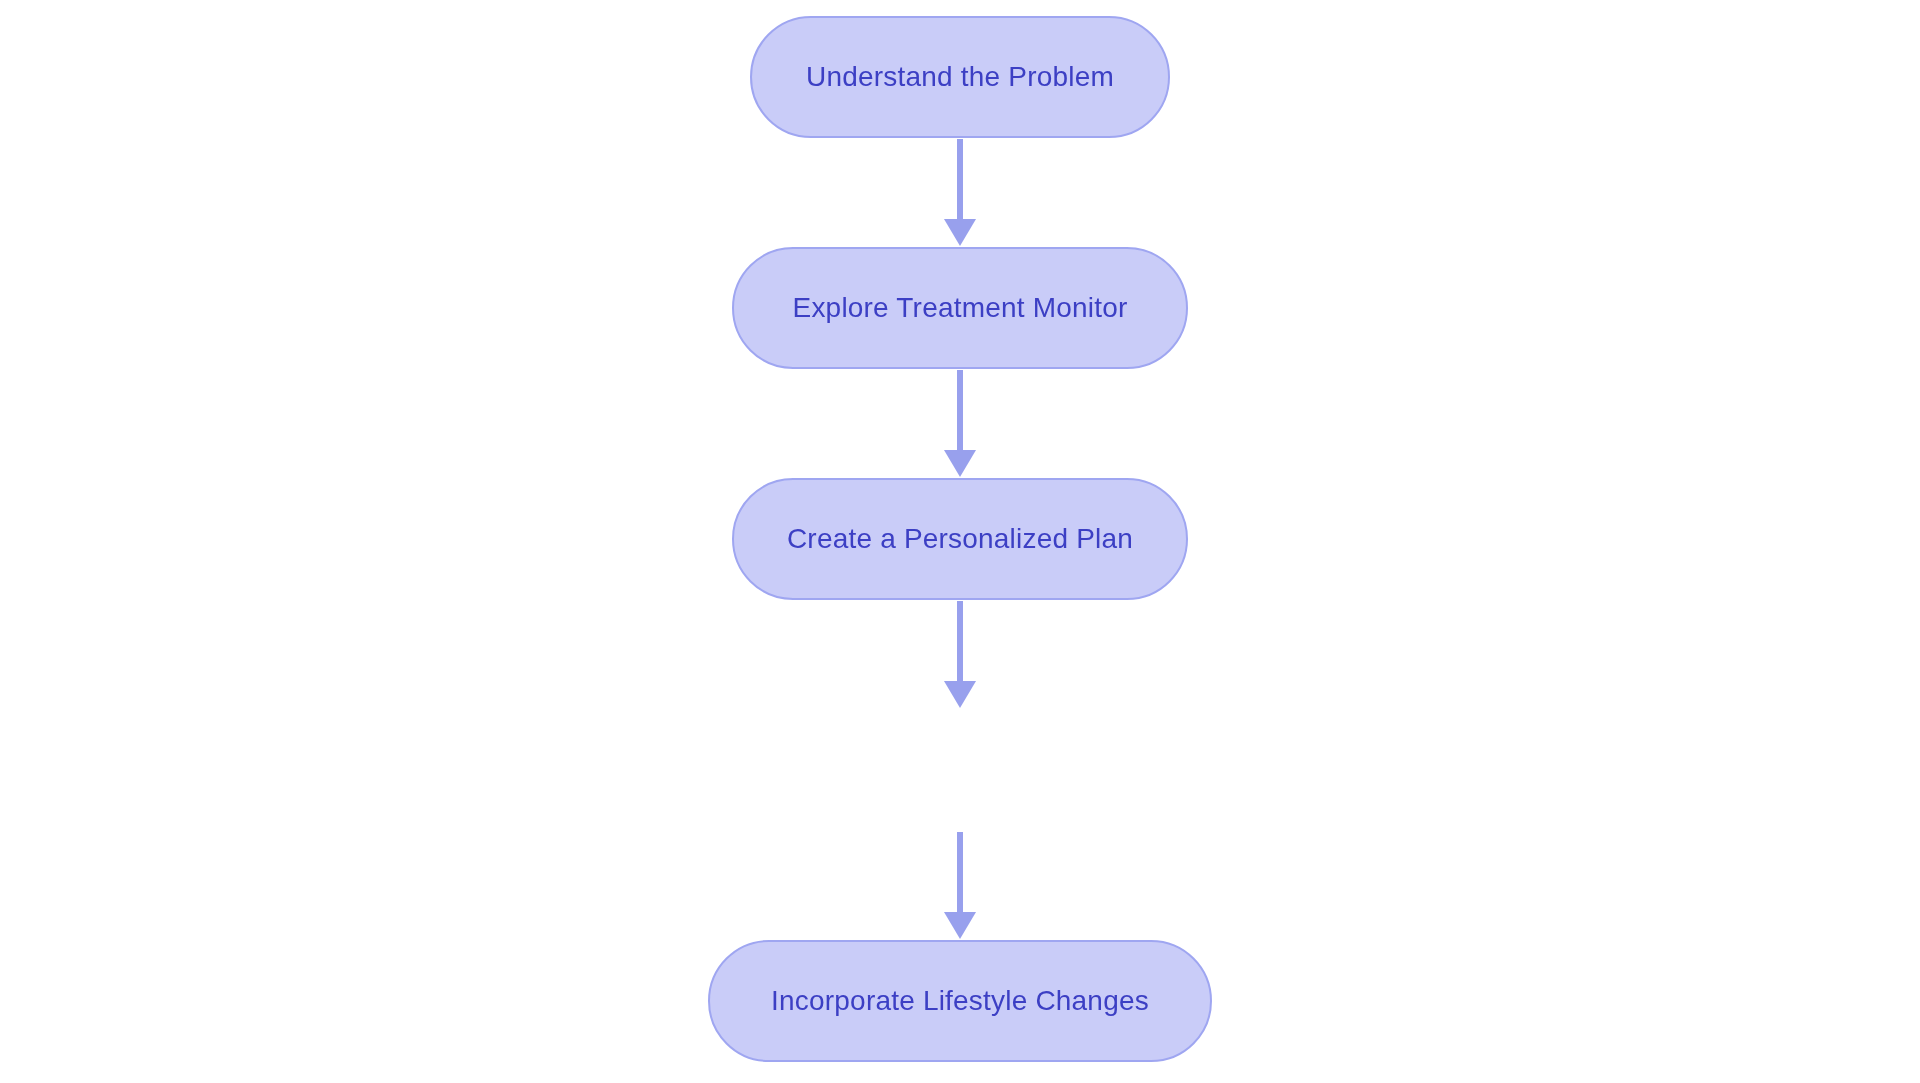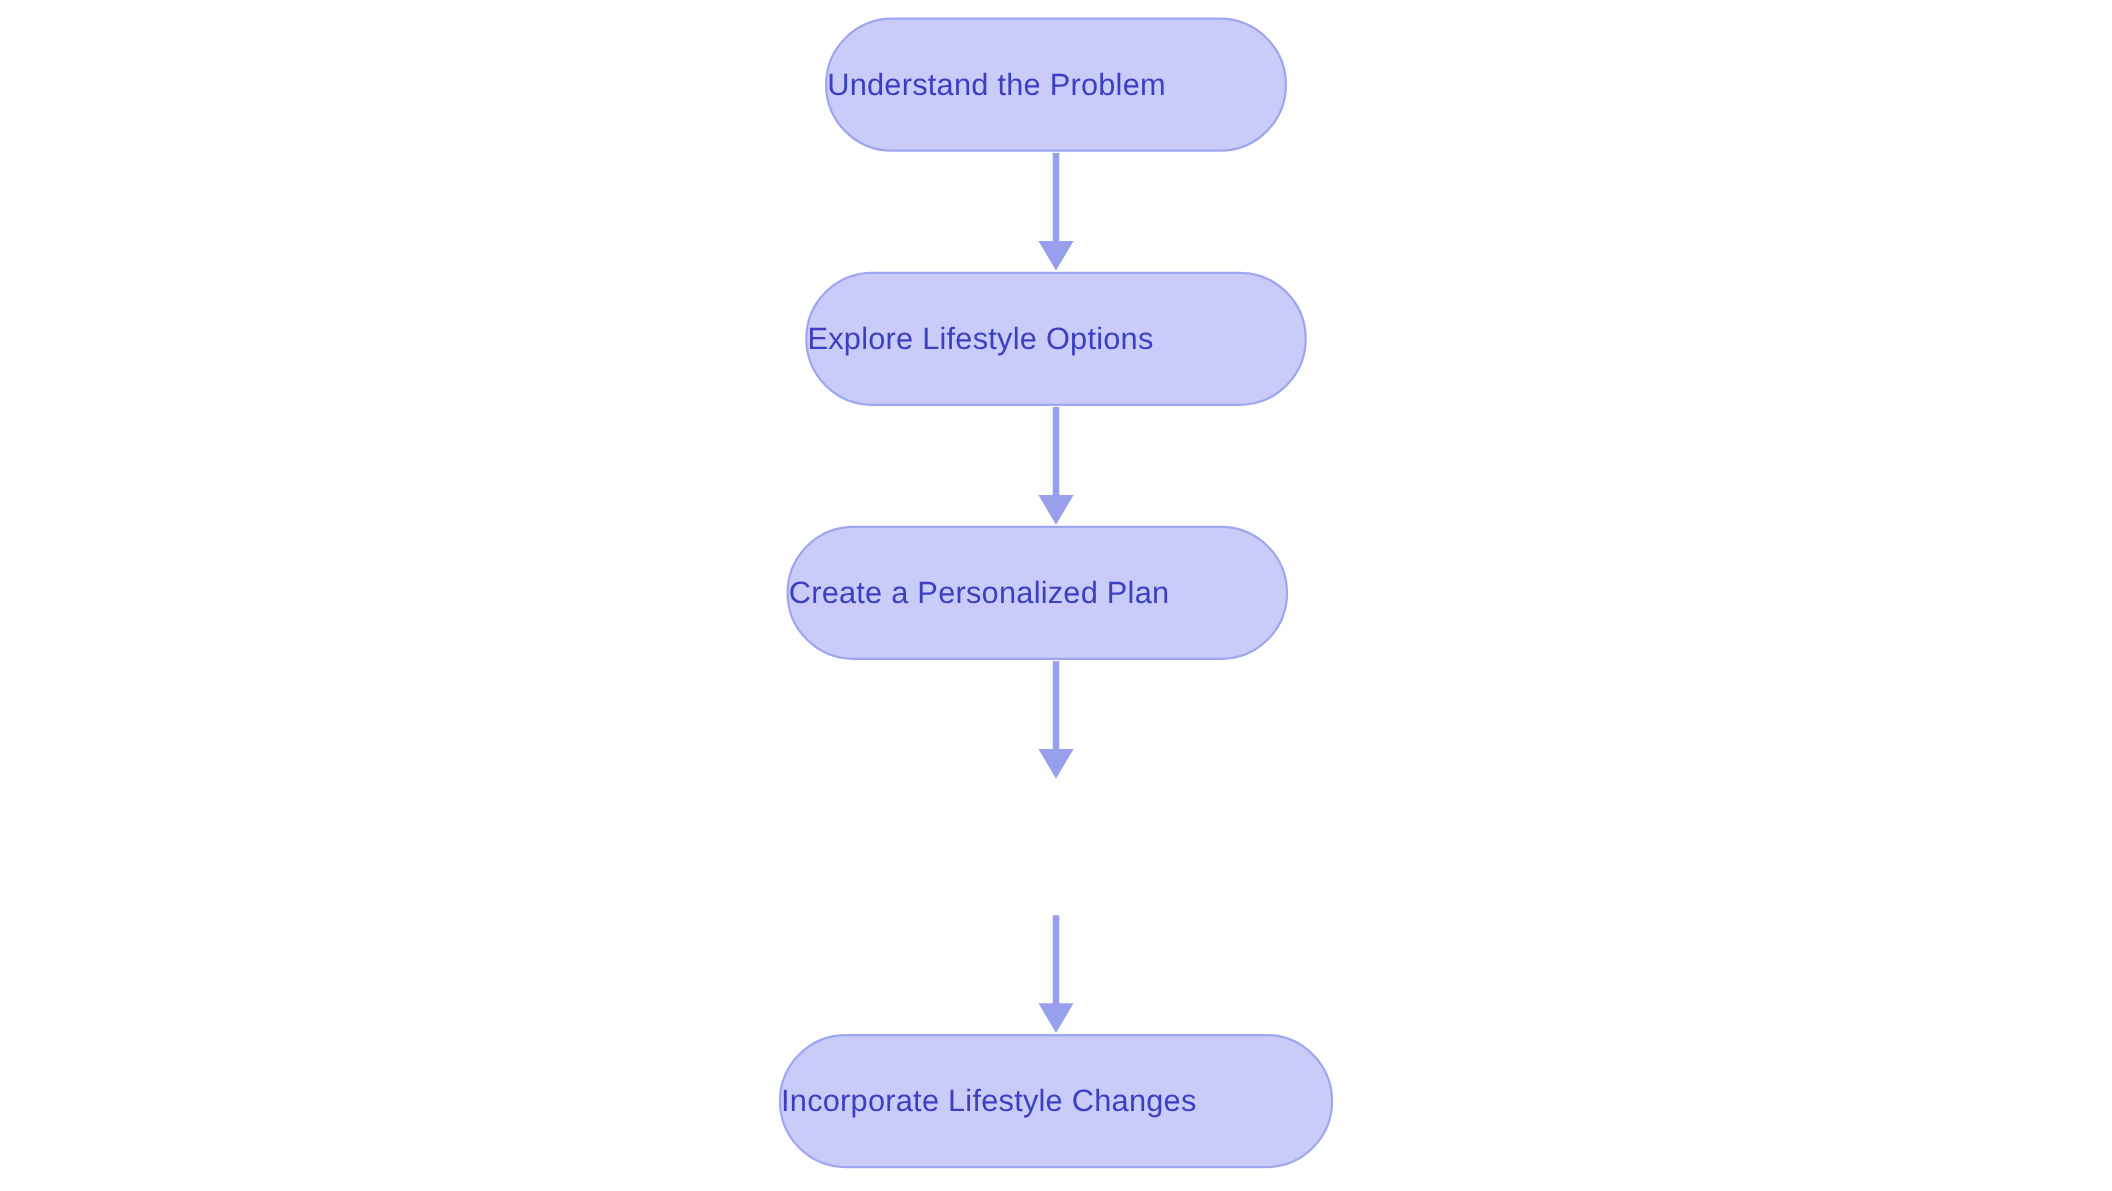--- a/index.html
+++ b/index.html
@@ -38,32 +38,33 @@
     fill: var(--arrow-color);
   }
   .node {
     position: absolute;
     height: 122px;
     background: var(--node-fill);
     border: 2px solid var(--node-border);
     border-radius: 61px;
     display: flex;
     align-items: center;
+    justify-content: center;
   }
   .node-label {
     color: var(--text-color);
     font-size: 28px;
     font-weight: 400;
     letter-spacing: 0.2px;
     white-space: nowrap;
     text-align: center;
   }
   .n1 { left: 750px; top: 16px;  width: 420px; }
   .n2 { left: 732px; top: 247px; width: 456px; }
-  .n3 { left: 715px; top: 478px; width: 456px; }
+  .n3 { left: 732px; top: 478px; width: 456px; }
   .n4 { left: 797px; top: 709px; width: 326px; }
   .n5 { left: 708px; top: 940px; width: 504px; }
 </style>
 </head>
 <body>
 
 <div class="canvas">
 
   <svg class="arrows" viewBox="0 0 1920 1083" xmlns="http://www.w3.org/2000/svg">
     <g>
@@ -82,21 +83,21 @@
       <line x1="960" y1="832" x2="960" y2="916"></line>
       <polygon points="960,939 944,912 976,912"></polygon>
     </g>
   </svg>
 
   <div class="node n1">
     <span class="node-label">Understand the Problem</span>
   </div>
 
   <div class="node n2">
-    <span class="node-label">Explore Lifestyle Options</span>
+    <span class="node-label">Explore Treatment Monitor</span>
   </div>
 
   <div class="node n3">
     <span class="node-label">Create a Personalized Plan</span>
   </div>
 
 
   <div class="node n5">
     <span class="node-label">Incorporate Lifestyle Changes</span>
   </div>

